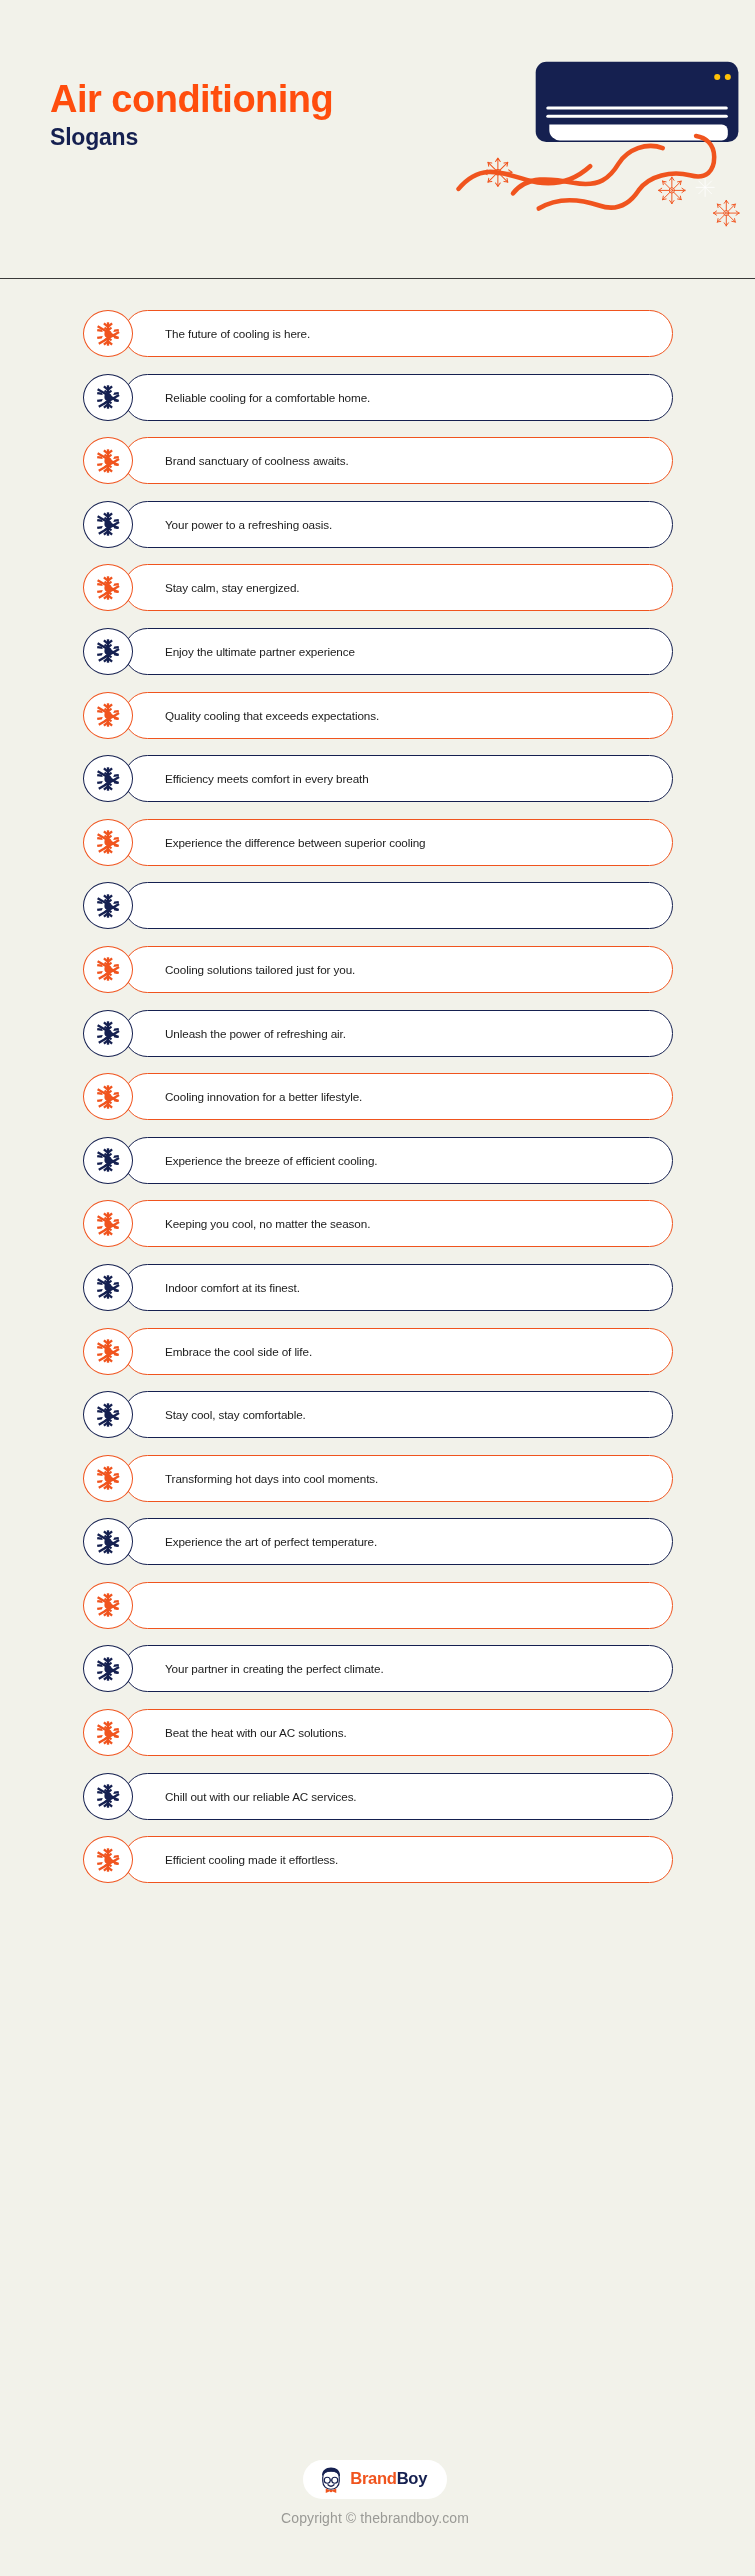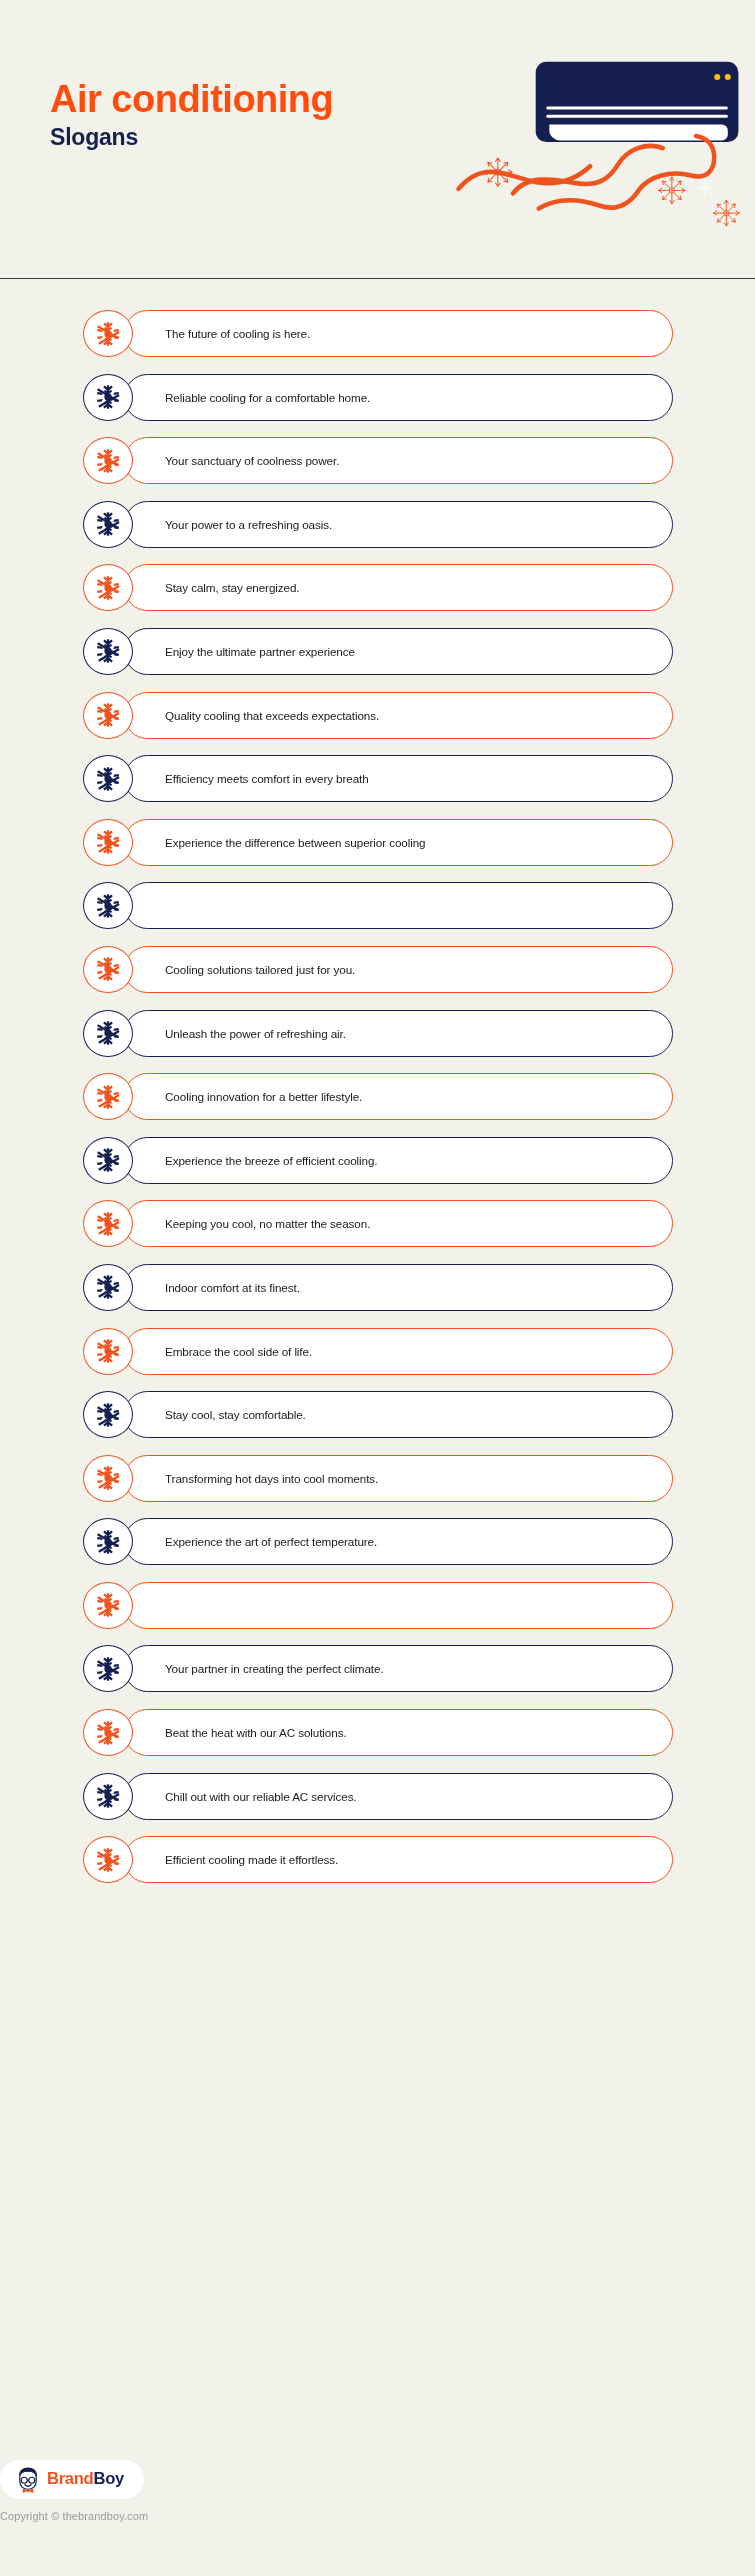--- a/index.html
+++ b/index.html
@@ -120,20 +120,21 @@
     letter-spacing: -0.1px;
     white-space: nowrap;
   }
 
   
   .footer {
     position: absolute;
     left: 0;
     top: 2460px;
     width: 750px;
+    text-align: center;
   }
   .logo-pill {
     display: inline-flex;
     align-items: center;
     justify-content: center;
     gap: 6px;
     background: #ffffff;
     border-radius: 19.7px;
     padding: 6.8px 19.7px 6.8px 15px;
     height: 39px;
@@ -142,21 +143,21 @@
   .logo-text {
     font-size: 16.6px;
     font-weight: bold;
     letter-spacing: -0.3px;
     line-height: 1;
   }
   .logo-text .b1 { color: #f0541e; }
   .logo-text .b2 { color: #152050; }
   .copyright {
     margin-top: 10.6px;
-    font-size: 11px;
+    font-size: 14px;
     color: #9a9a96;
     letter-spacing: 0.1px;
   }
 </style>
 </head>
 <body>
 
 <div class="page">
 
   <div class="header">
@@ -296,21 +297,21 @@
       <path d="M20 27.6 l4.4 3.4 l1.9 -2.4 l-6.3 -5 z"></path>
       <path d="M20 27.6 l-4.4 3.4 l-1.9 -2.4 l6.3 -5 z"></path>
       <path d="M10.3 13.2 l-6.6 -0.9 l-0.6 3.4 l8.9 1.3 z"></path>
       <path d="M29.7 26.8 l6.6 0.9 l0.6 -3.4 l-8.9 -1.3 z"></path>
       <path d="M29.7 13.2 l6.6 -0.9 l0.6 3.4 l-8.9 1.3 z"></path>
       <path d="M10.3 26.8 l-6.6 0.9 l-0.6 -3.4 l8.9 -1.3 z"></path>
       <circle cx="20" cy="20" r="5.6"></circle>
     </g>
   </svg>
         </div>
-        <div class="row-text">Your sanctuary of coolness power.</div>
+        <div class="row-text">Brand sanctuary of coolness awaits.</div>
       </div>
       <div class="row">
         <div class="pill"></div>
         <div class="badge">
           <svg viewBox="0 0 40 40">
     <g class="flake">
       <path d="M18.2 2 h3.6 v36 h-3.6 z"></path>
       <path d="M3.1 9.6 l1.8 -3.1 L36.1 24.6 l-1.8 3.1 z"></path>
       <path d="M36.1 15.4 l1.8 3.1 L6.7 36.6 l-1.8 -3.1 z"></path>
       <path d="M20 6.4 l5.2 -4.2 l2.2 2.8 l-7.4 6 z"></path>

